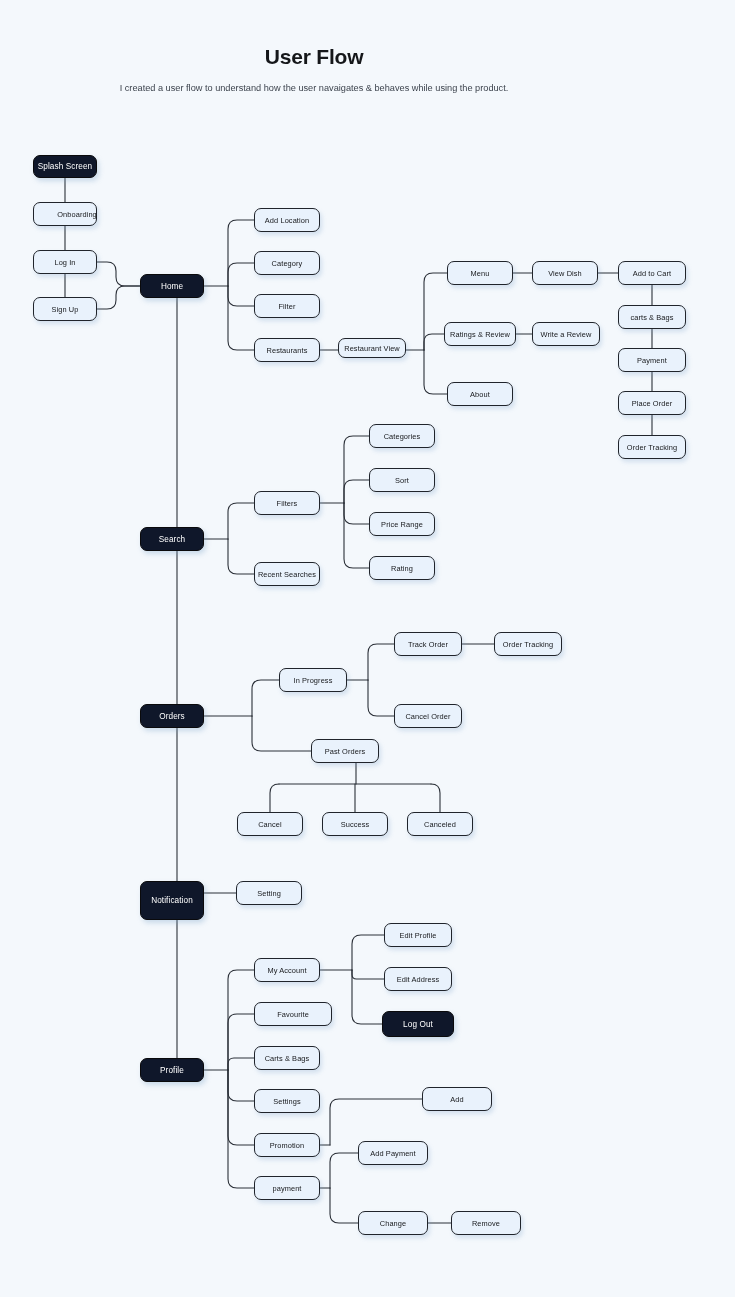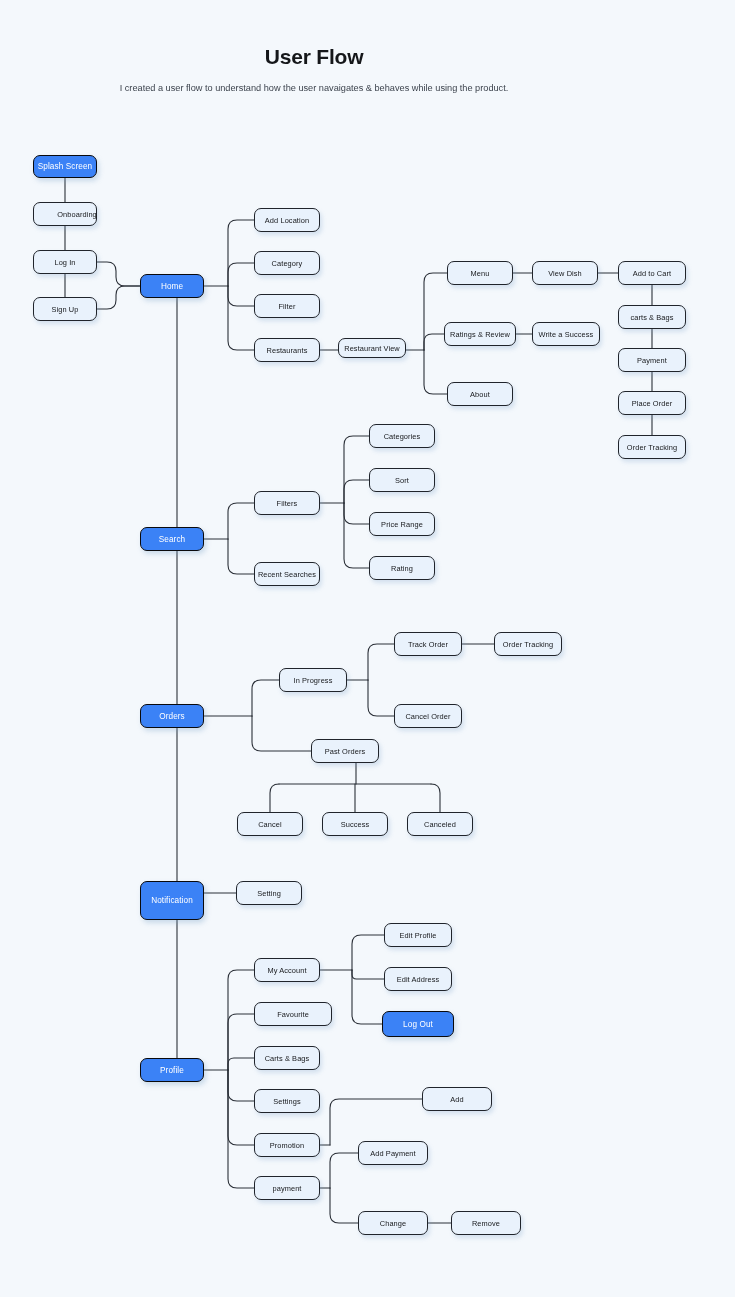--- a/index.html
+++ b/index.html
@@ -50,21 +50,21 @@
     background: #e9f2fc;
     color: #15171a;
     font-size: 7.4px;
     letter-spacing: 0.1px;
     box-shadow: 2px 3px 4px rgba(120,160,200,0.26);
     text-align: center;
     white-space: nowrap;
     z-index: 2;
   }
   .node.dark {
-    background: #3b82f6;
+    background: #0f172a;
     border-color: #0a0a0c;
     color: #ffffff;
     font-size: 8.2px;
     box-shadow: 2px 3px 5px rgba(120,160,200,0.34);
   }
 </style>
 </head>
 <body>
 
 <div id="page">
@@ -178,21 +178,21 @@
       <div class="node" style="left: 444px; top: 322px; width: 72px; height: 24px;">
         <span>Ratings &amp; Review</span>
       </div>
       <div class="node" style="left: 447px; top: 382px; width: 66px; height: 24px;">
         <span>About</span>
       </div>
       <div class="node" style="left: 532px; top: 261px; width: 66px; height: 24px;">
         <span>View Dish</span>
       </div>
       <div class="node" style="left: 532px; top: 322px; width: 68px; height: 24px;">
-        <span>Write a Success</span>
+        <span>Write a Review</span>
       </div>
       <div class="node" style="left: 618px; top: 261px; width: 68px; height: 24px;">
         <span>Add to Cart</span>
       </div>
       <div class="node" style="left: 618px; top: 305px; width: 68px; height: 24px;">
         <span>carts &amp; Bags</span>
       </div>
       <div class="node" style="left: 618px; top: 348px; width: 68px; height: 24px;">
         <span>Payment</span>
       </div>

